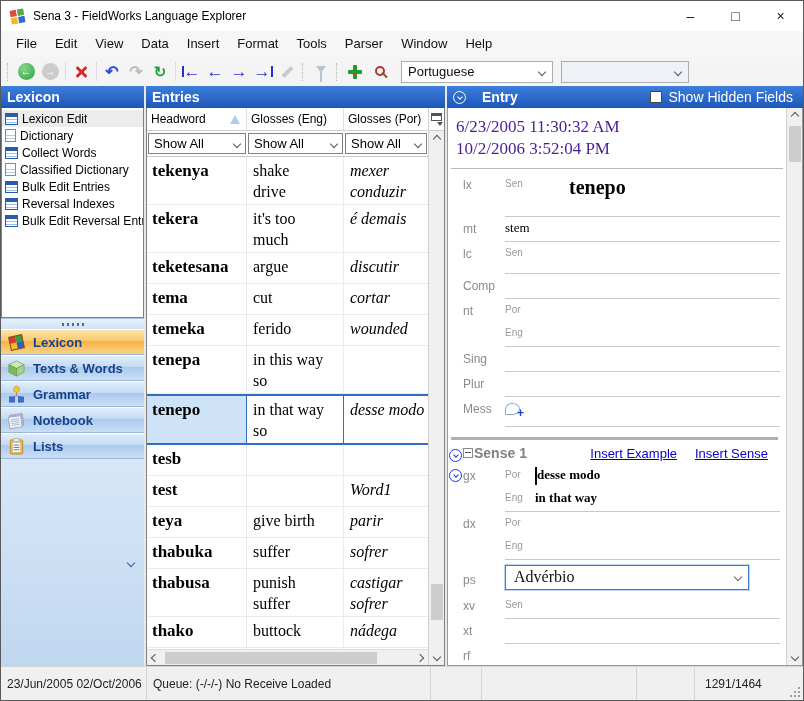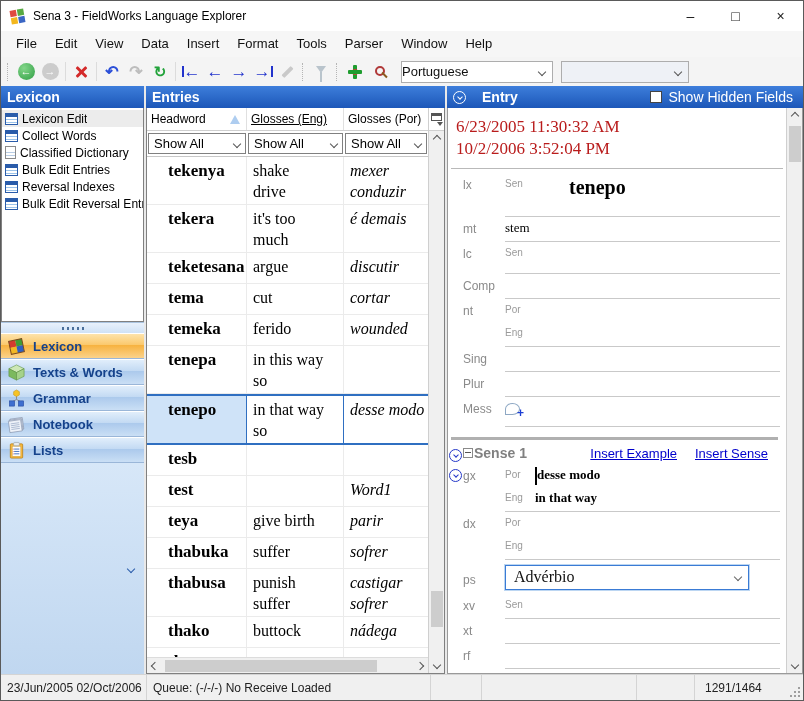--- a/index.html
+++ b/index.html
@@ -36,21 +36,21 @@
 .vbar{width:2px;height:11px;background:#2233cc;display:inline-block;}
 .pencil{width:13px;height:4px;background:#c9c9c9;transform:rotate(-45deg);border-radius:1px;}
 .funnel{width:0;height:0;border-left:5px solid transparent;border-right:5px solid transparent;border-top:7px solid #b9c4cc;position:relative;margin-bottom:4px;}
 .funnel::after{content:"";position:absolute;left:-1px;top:-1px;width:2px;height:10px;background:#b9c4cc;}
 .plusgreen{position:relative;width:14px;height:14px;}
 .plusgreen::before{content:"";position:absolute;left:5px;top:0;width:4px;height:14px;background:#1f9d2f;border-radius:1px;}
 .plusgreen::after{content:"";position:absolute;left:0;top:5px;width:14px;height:4px;background:#1f9d2f;border-radius:1px;}
 .plusgreen .reddot{position:absolute;left:4px;top:4px;width:6px;height:6px;background:#d03a3a;border-radius:50%;}
 .magnifier{width:10px;height:10px;border:2px solid #b03838;border-radius:50%;position:relative;margin:-2px -2px 0 0;}
 .magnifier::after{content:"";position:absolute;width:7px;height:2px;background:#8a5a1e;transform:rotate(45deg);right:-5px;bottom:-2px;}
-.combo{height:22px;border:1px solid #adadad;background:#fff;display:flex;align-items:center;font-size:13px;position:relative;color:#111;}
+.combo{height:22px;border:1px solid #adadad;background:#fff;display:flex;align-items:center;font-size:13px;padding-left:6px;position:relative;color:#111;}
 .tb-combo1{width:152px;margin-left:10px;}
 .tb-combo2{width:128px;margin-left:8px;background:#eef1f6;}
 .combo .chev{margin-left:auto;margin-right:7px;}
 
 
 .chev{display:inline-block;width:6px;height:6px;border-style:solid;border-color:#555;border-width:0 1.5px 1.5px 0;transform:rotate(45deg);}
 .chev.up{transform:rotate(-135deg);}
 .chev.left{transform:rotate(135deg);}
 .chev.right{transform:rotate(-45deg);}
 .chev.tiny{width:4px;height:4px;}
@@ -79,32 +79,32 @@
 .nav-tail{flex:1;background:linear-gradient(#d7e7f8,#c0d7f0);display:flex;justify-content:flex-end;align-items:center;padding-right:10px;}
 .nav-tail .chev{border-color:#2a5caa;}
 
 
 .entries-panel{width:299px;flex:0 0 299px;background:#fff;}
 .entries-grid{flex:1;display:flex;min-height:0;border:1px solid #808080;border-top:none;background:#fff;}
 .eleft{flex:1;display:flex;flex-direction:column;min-width:0;}
 .colhdrs{height:23px;display:flex;border-bottom:1px solid #cfcfcf;flex:0 0 auto;background:#fff;}
 .colh{display:flex;align-items:center;font-size:12px;padding:0 4px;border-right:1px solid #e0e0e0;overflow:hidden;white-space:nowrap;}
 .colh:nth-child(1){width:100px;}
-.colh:nth-child(2){width:97px;text-decoration:underline;}
+.colh:nth-child(2){width:97px;}
 .colh:nth-child(3){flex:1;border-right:none;}
 .sort-tri{margin-left:auto;margin-right:2px;width:0;height:0;border-left:5px solid transparent;border-right:5px solid transparent;border-bottom:9px solid #aecdf0;}
 .filters{height:26px;display:flex;border-bottom:1px solid #c8c8c8;flex:0 0 auto;align-items:center;background:#fff;}
 .filtersel{height:21px;border:1px solid #808080;background:#fff;display:flex;align-items:center;font-size:13px;padding-left:5px;margin:0 1px;overflow:hidden;white-space:nowrap;}
 .filtersel:nth-child(1){width:98px;}
 .filtersel:nth-child(2){width:95px;}
 .filtersel:nth-child(3){flex:1;}
 .filtersel .chev{margin-left:auto;margin-right:5px;flex:0 0 auto;}
 .rows{flex:1;overflow:hidden;background:#fff;}
 .trow{display:flex;border-bottom:1px solid #ebebeb;min-height:31px;}
-.c-hw{width:100px;flex:0 0 100px;padding:4px 2px 2px 21px;font-family:"Liberation Serif","DejaVu Serif",serif;font-weight:bold;font-size:17px;line-height:20px;border-right:1px solid #ebebeb;white-space:pre;overflow:hidden;}
+.c-hw{width:100px;flex:0 0 100px;padding:4px 2px 2px 5px;font-family:"Liberation Serif","DejaVu Serif",serif;font-weight:bold;font-size:17px;line-height:20px;border-right:1px solid #ebebeb;white-space:pre;overflow:hidden;}
 .c-g{width:97px;flex:0 0 97px;padding:3px 2px 2px 6px;font-family:"Liberation Serif","DejaVu Serif",serif;font-size:16px;line-height:21px;border-right:1px solid #ebebeb;white-space:pre;overflow:hidden;}
 .c-por{flex:1;border-right:none;font-style:italic;}
 .trow.sel{border-top:2px solid #2f6fc1;border-bottom:2px solid #2f6fc1;}
 .trow.sel .c-hw{background:#cfe3f8;border-right:1px solid #2f6fc1;}
 .trow.sel .c-g{border-right:1px solid #2f6fc1;}
 .trow.sel .c-por{border-right:none;}
 .hscroll{height:16px;background:#f0f0f0;display:flex;align-items:center;flex:0 0 auto;border-top:1px solid #dcdcdc;}
 .hs-btn{width:16px;height:16px;display:flex;align-items:center;justify-content:center;flex:0 0 auto;}
 .hs-track{flex:1;position:relative;height:16px;}
 .hs-thumb{position:absolute;left:2px;top:2px;height:12px;width:85%;background:#cdcdcd;}
@@ -123,21 +123,21 @@
 .entryhdr .ptitle{margin-left:16px;}
 .circ{width:13px;height:13px;border-radius:50%;border:1px solid #2438c8;display:inline-flex;align-items:center;justify-content:center;background:#fff;flex:0 0 auto;}
 .circ .chev{border-color:#2438c8;margin-top:-1px;}
 .circ.white{border-color:#fff;background:transparent;}
 .circ.white .chev{border-color:#fff;}
 .spacer{flex:1;}
 .cb{width:12px;height:12px;background:#fff;border:1px solid #444;margin-right:6px;flex:0 0 auto;}
 .cb-label{font-size:14px;font-weight:normal;color:#fff;padding-right:4px;}
 .ebody{flex:1;display:flex;min-height:0;border:1px solid #9a9a9a;border-top:none;background:#fff;}
 .econtent{flex:1;overflow:hidden;padding-top:8px;min-width:0;}
-.dates{font-family:"Liberation Serif","DejaVu Serif",serif;font-size:17px;line-height:22px;padding-left:8px;color:#b91c1c;}
+.dates{font-family:"Liberation Serif","DejaVu Serif",serif;font-size:17px;line-height:22px;padding-left:8px;color:#4c1d95;}
 .datesep{height:1px;background:#b9b9b9;margin:8px 3px 4px 3px;}
 .frow{display:flex;align-items:flex-start;}
 .fic{width:15px;flex:0 0 15px;padding-top:5px;display:flex;justify-content:center;}
 .flabel{width:42px;flex:0 0 42px;font-size:12px;color:#8a8a8a;padding-top:5px;overflow:hidden;white-space:nowrap;}
 .flines{flex:1;border-bottom:1px solid #c9c9c9;margin-right:6px;min-height:24px;padding-bottom:1px;min-width:0;}
 .fline{display:flex;align-items:flex-start;min-height:23px;}
 .ws{width:30px;flex:0 0 30px;font-size:10px;color:#9a9a9a;padding-top:5px;}
 .fval{font-family:"Liberation Serif","DejaVu Serif",serif;font-size:13px;line-height:22px;color:#000;min-width:0;}
 .fval.b{font-weight:bold;}
 .fval.lexeme{font-size:20px;font-weight:bold;padding-left:34px;line-height:28px;}
@@ -154,21 +154,21 @@
 .colbox::after{content:"";position:absolute;left:1px;top:3px;width:6px;height:1px;background:#555;}
 .sense-title{font-size:14px;font-weight:bold;color:#808080;}
 .sense-links{margin-left:auto;display:flex;gap:18px;}
 .slink{font-size:13px;color:#0000cc;text-decoration:underline;}
 .comborow{align-items:center;min-height:34px;}
 .combo.pos{width:244px;height:25px;border:1px solid #3a7bd5;box-shadow:0 0 0 1px #bcd6f2;font-family:"Liberation Serif","DejaVu Serif",serif;font-size:16px;padding-left:8px;margin:3px 0;}
 .combo.pos .chev{border-color:#666;}
 #sensefields .frow:nth-child(7) .flines{min-height:70px;}
 
 
-.statusbar{height:26px;background:#f0f0f0;border-top:1px solid #d4d4d4;display:flex;align-items:center;font-size:12px;color:#222;flex:0 0 auto;}
+.statusbar{height:34px;background:#f0f0f0;border-top:1px solid #d4d4d4;display:flex;align-items:center;font-size:12px;color:#222;flex:0 0 auto;}
 .seg{height:100%;display:flex;align-items:center;padding-left:6px;border-right:1px solid #d4d4d4;overflow:hidden;white-space:nowrap;}
 .s1{width:146px;}
 .s2{width:284px;}
 .s3{width:51px;}
 .s4{width:155px;}
 .s5{width:58px;}
 .s6{flex:1;border-right:none;position:relative;padding-left:10px;}
 .gripicon{position:absolute;right:2px;bottom:2px;width:13px;height:13px;}
 .gripicon::before{content:"";position:absolute;right:1px;bottom:1px;width:2px;height:2px;background:#9e9e9e;box-shadow:0 -4px #9e9e9e,0 -8px #9e9e9e,-4px 0 #9e9e9e,-8px 0 #9e9e9e,-4px -4px #9e9e9e;}
 </style>
@@ -273,20 +273,24 @@
   <div class="main">
 
     <div class="panel sidebar">
       <div class="phdr">
         <span>Lexicon</span>
       </div>
       <div class="side-list" id="side-list">
           <div class="side-item sel">
             <span class="sicon tbl"></span>
             <span class="slabel">Lexicon Edit</span>
+          </div>
+          <div class="side-item">
+            <span class="sicon doc"></span>
+            <span class="slabel">Dictionary</span>
           </div>
           <div class="side-item">
             <span class="sicon tbl"></span>
             <span class="slabel">Collect Words</span>
           </div>
           <div class="side-item">
             <span class="sicon doc"></span>
             <span class="slabel">Classified Dictionary</span>
           </div>
           <div class="side-item">

